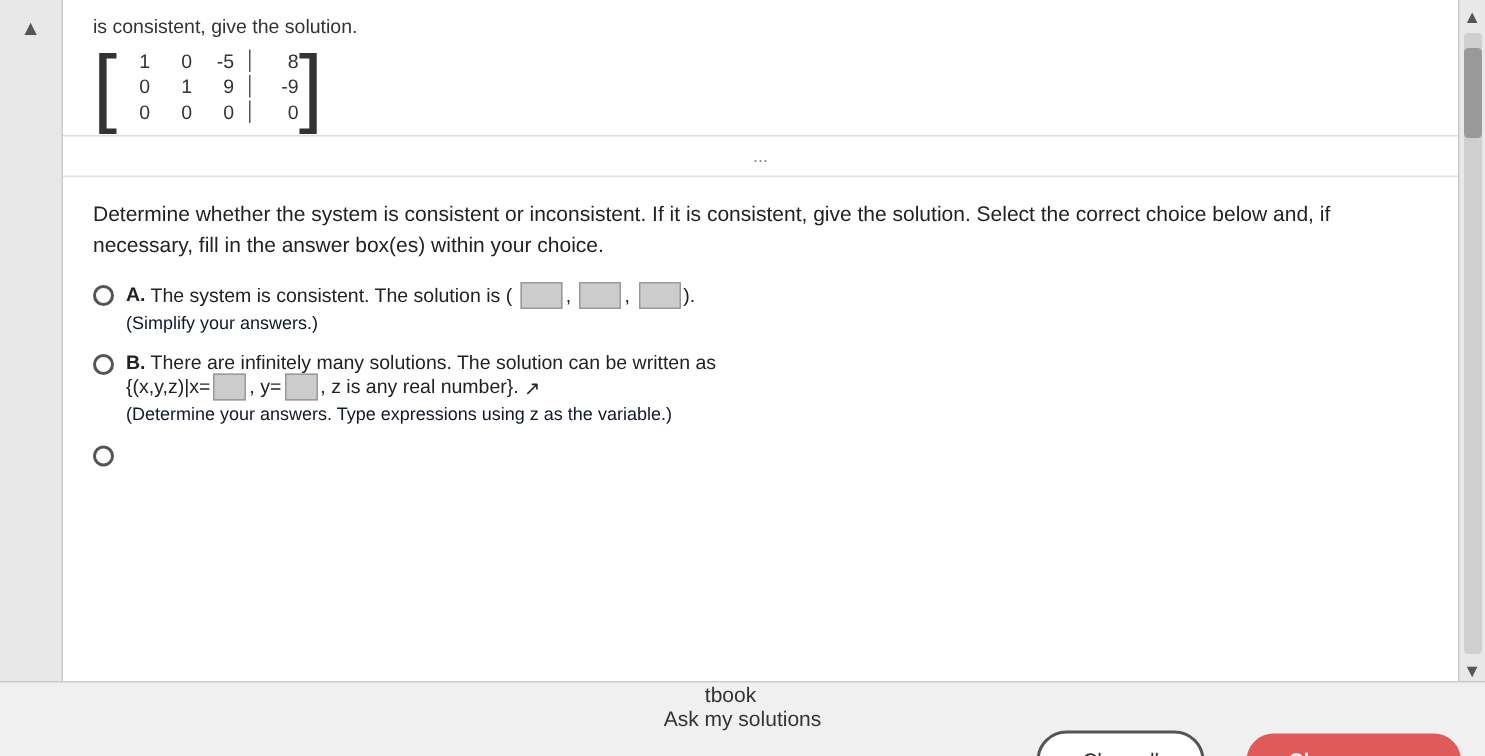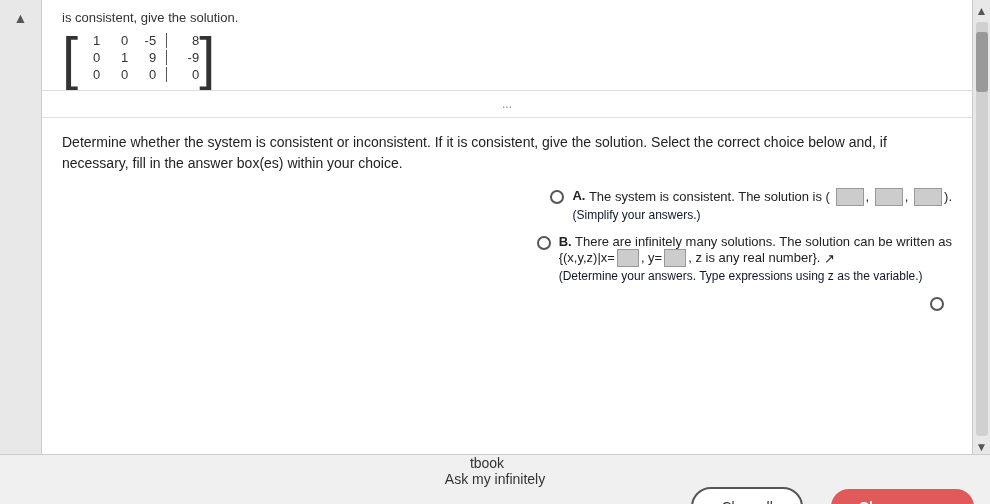--- a/index.html
+++ b/index.html
@@ -105,21 +105,20 @@
       font-size: 14px;
       color: #222;
       line-height: 1.5;
       margin-bottom: 14px;
     }
 
     .choice-row {
       display: flex;
       align-items: flex-start;
       margin-bottom: 12px;
-      justify-content: flex-end;
     }
 
     .radio-btn {
       width: 14px;
       height: 14px;
       border-radius: 50%;
       border: 2px solid #555;
       margin-right: 8px;
       margin-top: 2px;
       flex-shrink: 0;
@@ -341,18 +340,18 @@
     <div class="right-arrow">▲</div>
     <div class="scroll-track">
       <div class="scroll-thumb"></div>
     </div>
     <div class="right-arrow">▼</div>
   </div>
 </div>
 
 <div class="bottom-bar">
   <span class="textbook-label">tbook</span>
-  <a class="ask-instructor">Ask my infinitely</a>
+  <a class="ask-instructor">Ask my solutions</a>
   <div class="bottom-right-btns">
     <button class="btn-clear">Clear all</button>
     <button class="btn-check">Clear answer</button>
   </div>
 </div>
 
 </body></html>

